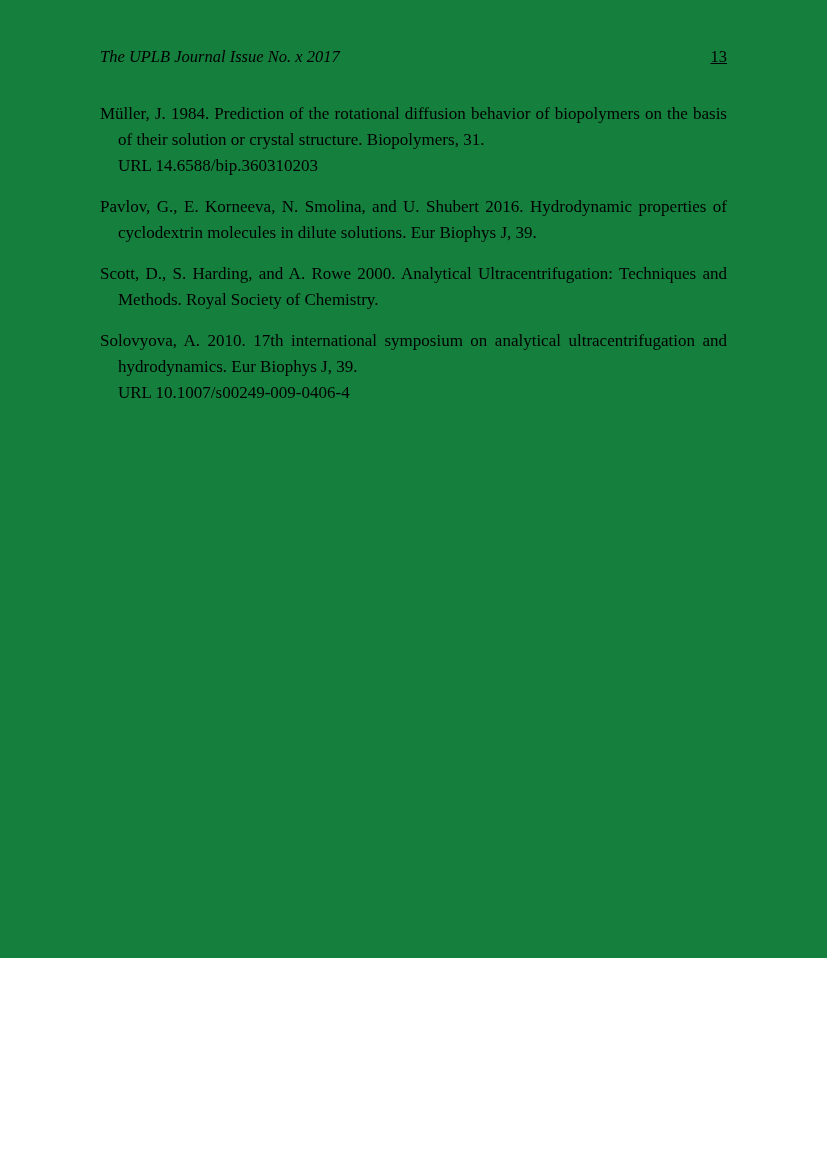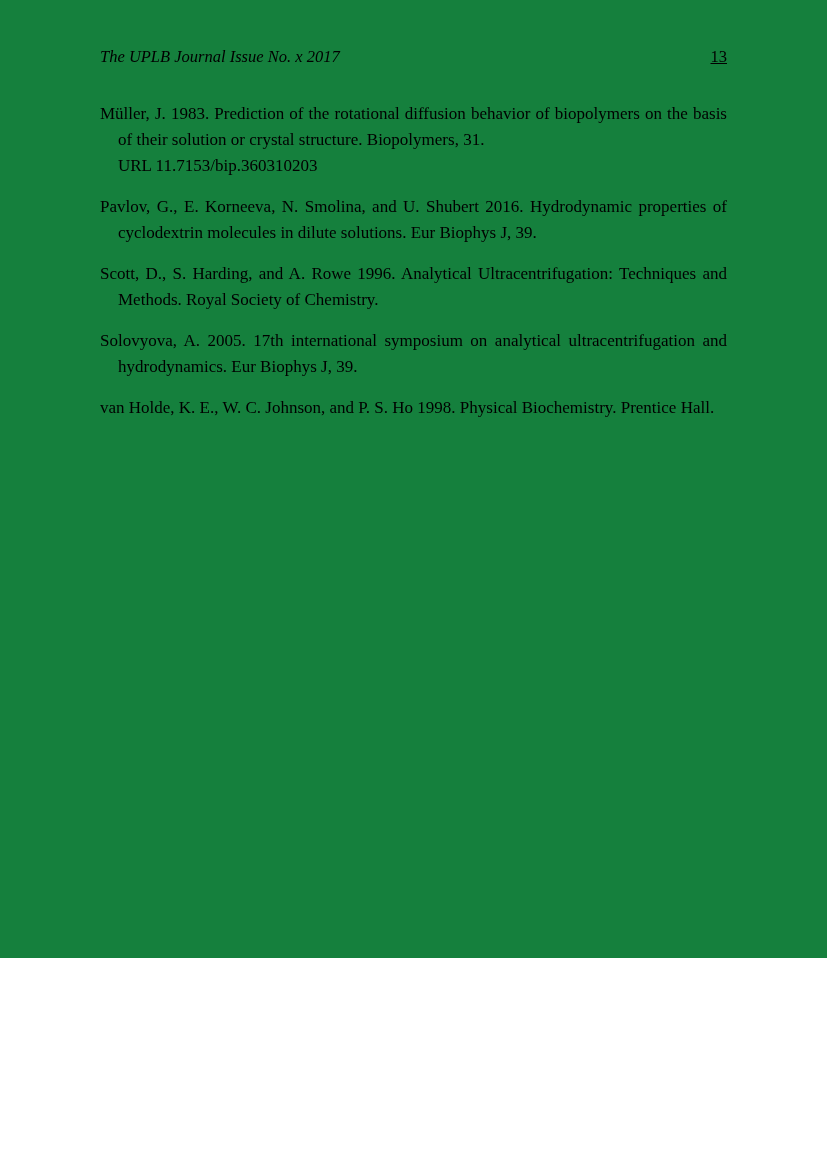--- a/index.html
+++ b/index.html
@@ -66,37 +66,35 @@
 <div class="page">
 
   <div class="running-head">
     <span class="journal-title">The UPLB Journal Issue No. x 2017</span>
     <span class="page-number">13</span>
   </div>
 
   <div class="refs">
 
     <div class="ref-entry">
-      <span>Müller, J. 1983. Prediction of the rotational diffusion behavior of biopolymers on the basis of their solution or crystal structure. Biopolymers, 31.</span>
-      <div class="ref-url">URL 11.7153/bip.360310203</div>
+      <span>Müller, J. 1984. Prediction of the rotational diffusion behavior of biopolymers on the basis of their solution or crystal structure. Biopolymers, 31.</span>
+      <div class="ref-url">URL 14.6588/bip.360310203</div>
     </div>
 
     <div class="ref-entry">
       <span>Pavlov, G., E. Korneeva, N. Smolina, and U. Shubert 2016. Hydrodynamic properties of cyclodextrin molecules in dilute solutions. Eur Biophys J, 39.</span>
     </div>
 
 
     <div class="ref-entry">
-      <span>Scott, D., S. Harding, and A. Rowe 1996. Analytical Ultracentrifugation: Techniques and Methods. Royal Society of Chemistry.</span>
+      <span>Scott, D., S. Harding, and A. Rowe 2000. Analytical Ultracentrifugation: Techniques and Methods. Royal Society of Chemistry.</span>
     </div>
 
     <div class="ref-entry">
-      <span>Solovyova, A. 2005. 17th international symposium on analytical ultracentrifugation and hydrodynamics. Eur Biophys J, 39.</span>
+      <span>Solovyova, A. 2010. 17th international symposium on analytical ultracentrifugation and hydrodynamics. Eur Biophys J, 39.</span>
+      <div class="ref-url">URL 10.1007/s00249-009-0406-4</div>
     </div>
 
 
-    <div class="ref-entry">
-      <span>van Holde, K. E., W. C. Johnson, and P. S. Ho 1998. Physical Biochemistry. Prentice Hall.</span>
-    </div>
 
   </div>
 
 </div>
 
 </body></html>

